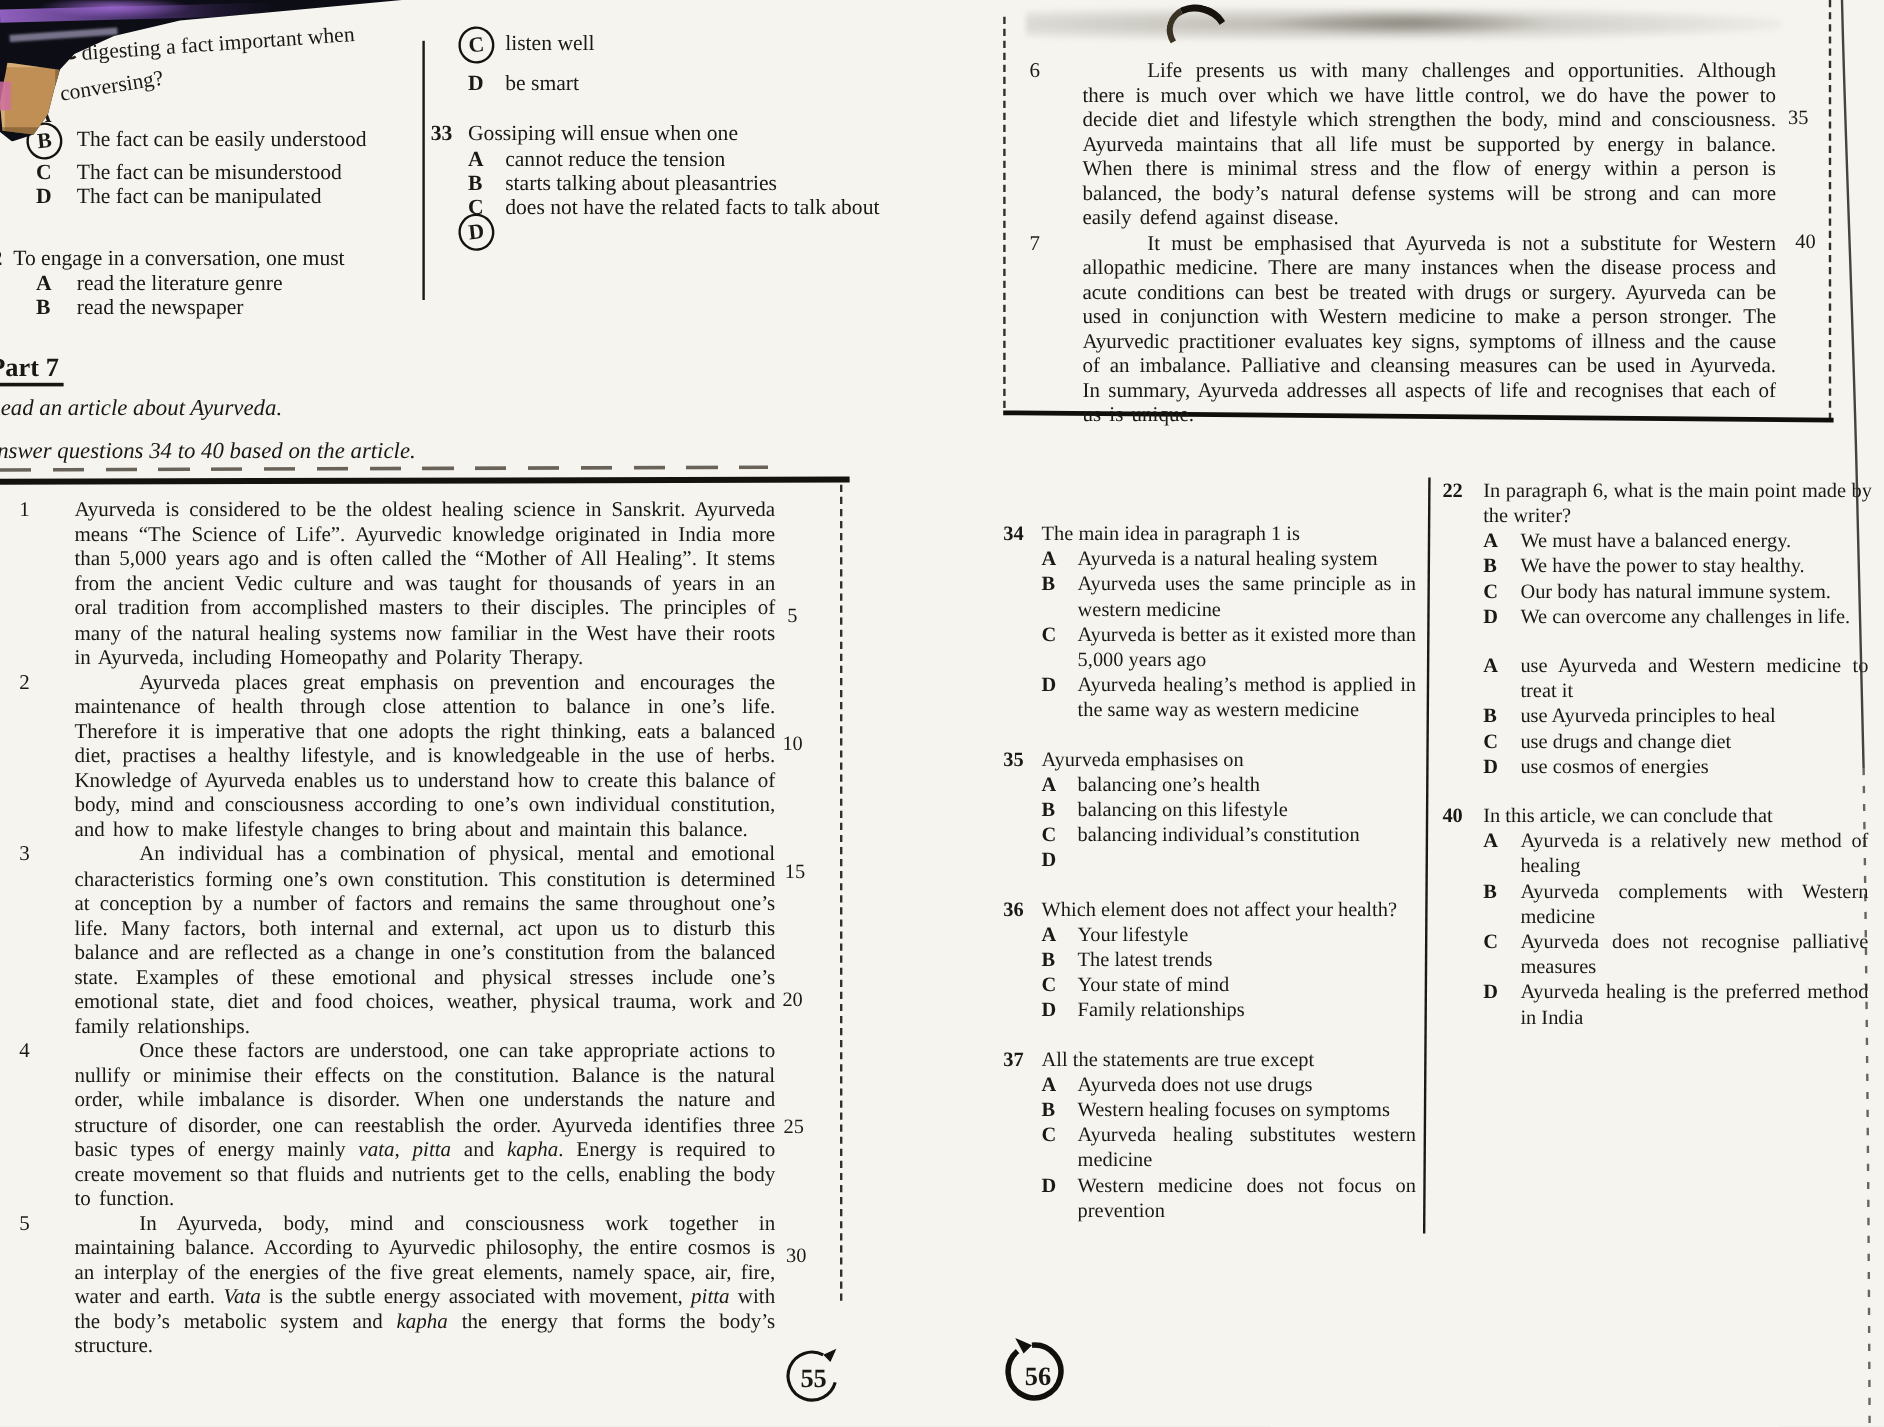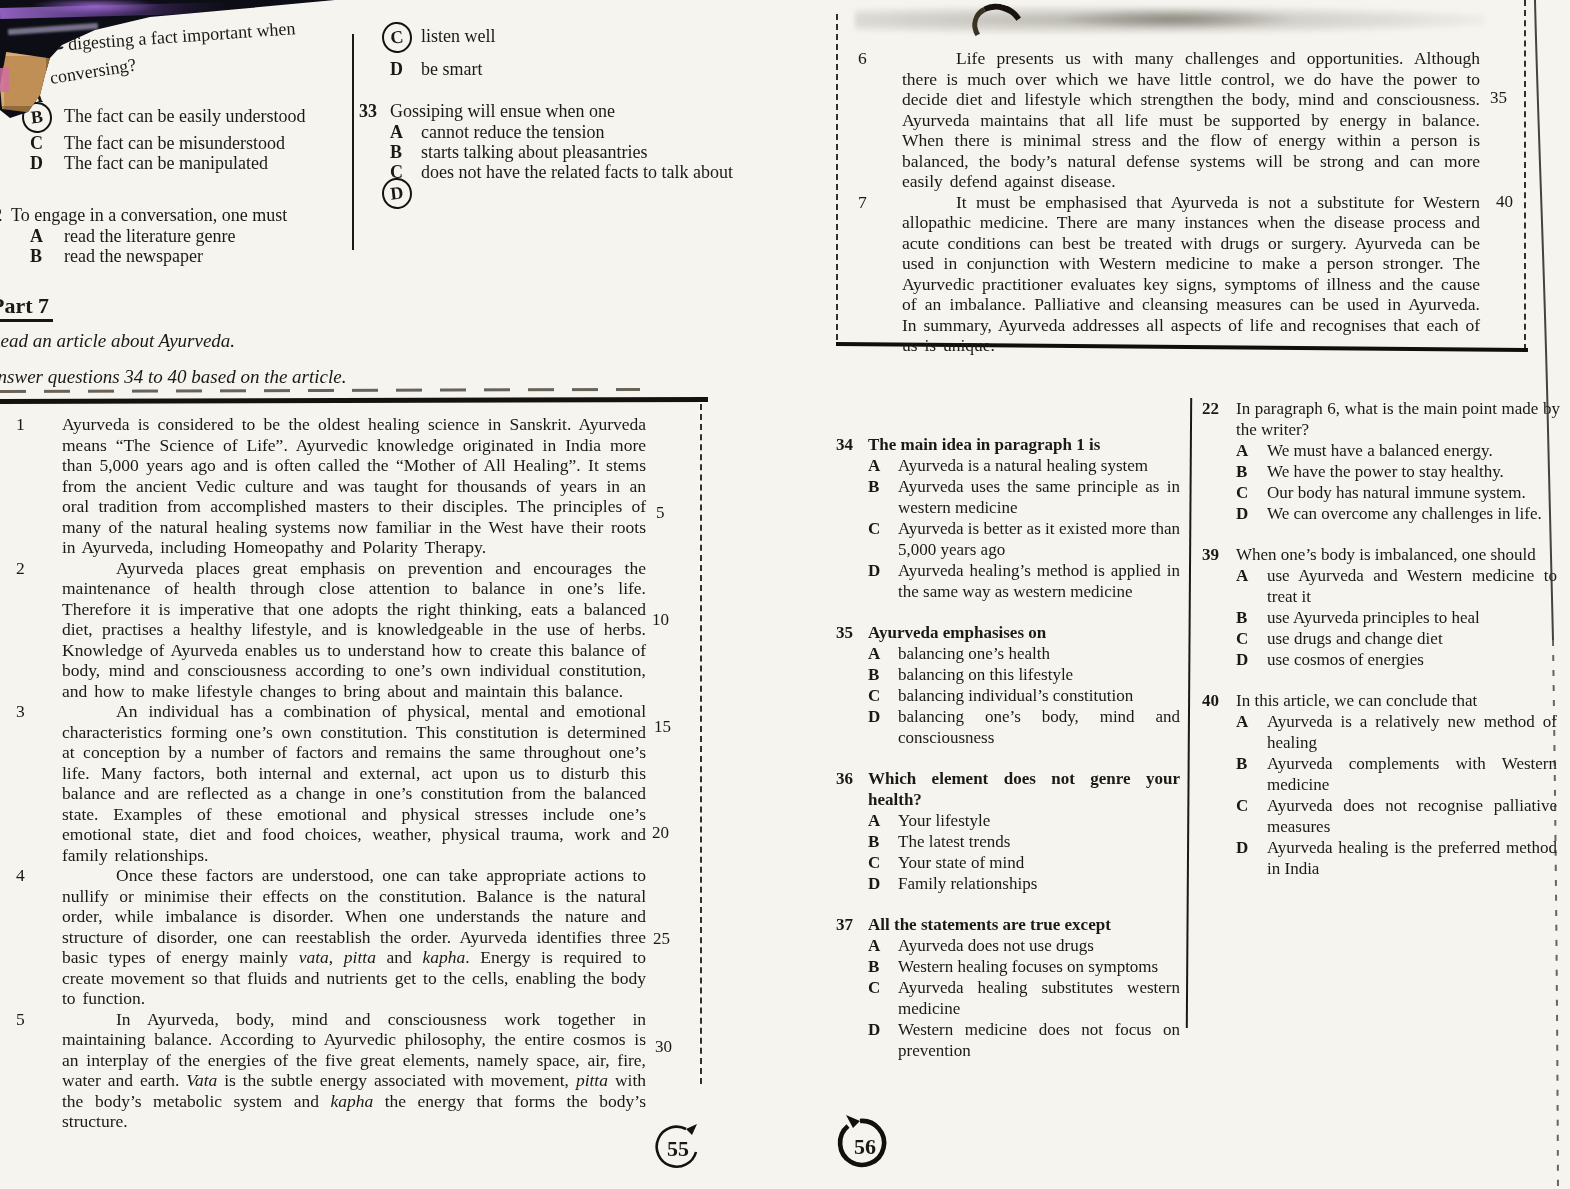--- a/index.html
+++ b/index.html
@@ -55,21 +55,21 @@
   .attrib{margin-left:44px;width:578px;text-align:right;margin-top:3px;}
   .attrib em{font-style:italic;}
 
   
   .qblock{margin-bottom:20px;}
   .qrow{display:flex;line-height:21px;}
   .qnum{font-weight:bold;flex:0 0 32px;}
   .qstem{text-align:justify;}
   .rq{font-size:17px;line-height:21px;}
   .rq .opt{line-height:21px;}
-  .colA .qstem{width:312px;font-weight:bold;}
+  .colA .qstem{width:312px;}
   .colA .opt{margin-left:32px;}
   .colA .oletter{flex:0 0 30px;}
   .colA .otext{width:282px;}
   .colB .qnum{flex:0 0 34px;}
   .colB .qstem{width:324px;}
   .colB .opt{margin-left:34px;}
   .colB .oletter{flex:0 0 31px;}
   .colB .otext{width:290px;}
 
   
@@ -283,27 +283,26 @@
       <div class="opt">
           <span class="oletter">B</span>
           <span class="otext">balancing on this lifestyle</span>
         </div>
       <div class="opt">
           <span class="oletter">C</span>
           <span class="otext">balancing individual’s constitution</span>
         </div>
       <div class="opt">
           <span class="oletter">D</span>
-          <span class="otext">balancing one’s body, mind and consciousness</span>
         </div>
     </div>
     <div class="qblock">
       <div class="qrow">
         <span class="qnum">36</span>
-        <span class="qstem">Which element does not genre your health?</span>
+        <span class="qstem">Which element does not affect your health?</span>
       </div>
       <div class="opt">
           <span class="oletter">A</span>
           <span class="otext">Your lifestyle</span>
         </div>
       <div class="opt">
           <span class="oletter">B</span>
           <span class="otext">The latest trends</span>
         </div>
       <div class="opt">
@@ -358,24 +357,20 @@
       <div class="opt">
           <span class="oletter">C</span>
           <span class="otext">Our body has natural immune system.</span>
         </div>
       <div class="opt">
           <span class="oletter">D</span>
           <span class="otext">We can overcome any challenges in life.</span>
         </div>
     </div>
     <div class="qblock">
-      <div class="qrow">
-        <span class="qnum">39</span>
-        <span class="qstem">When one’s body is imbalanced, one should</span>
-      </div>
       <div class="opt">
           <span class="oletter">A</span>
           <span class="otext">use Ayurveda and Western medicine to treat it</span>
         </div>
       <div class="opt">
           <span class="oletter">B</span>
           <span class="otext">use Ayurveda principles to heal</span>
         </div>
       <div class="opt">
           <span class="oletter">C</span>

